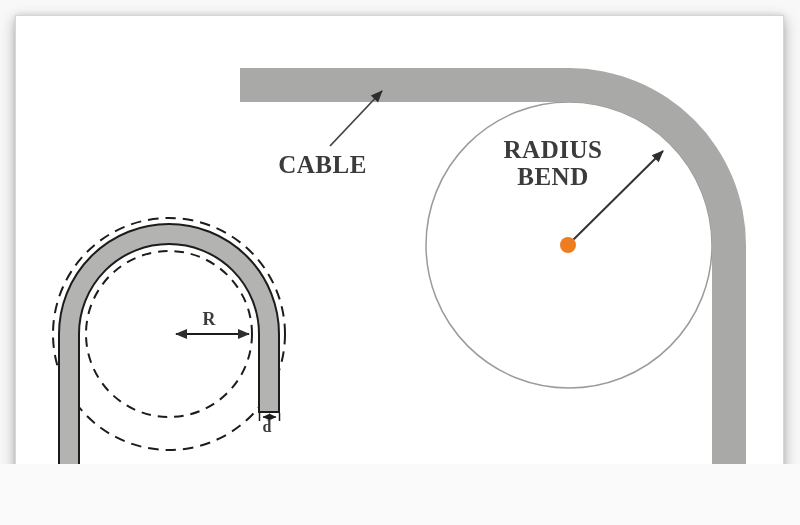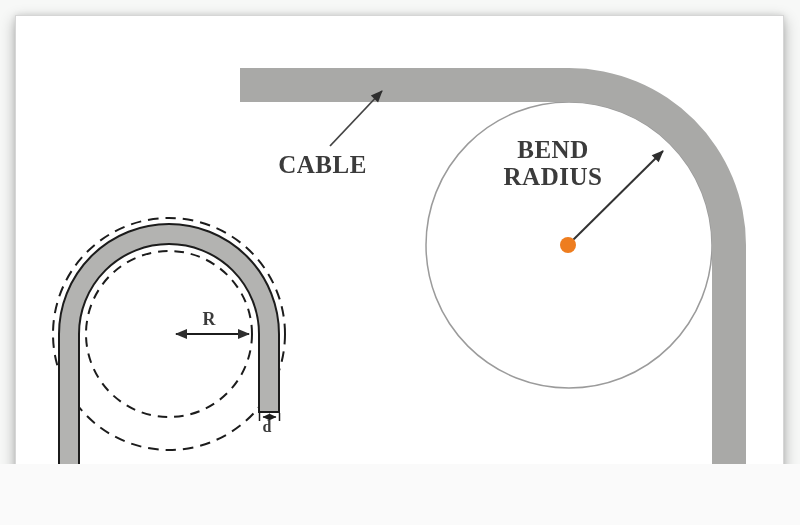--- a/index.html
+++ b/index.html
@@ -58,20 +58,20 @@
     <line x1="176" y1="334" x2="249" y2="334" stroke="#1c1c1c" stroke-width="2" marker-start="url(#ah)" marker-end="url(#ah)"></line>
 
     <line x1="259.5" y1="413" x2="259.5" y2="421" stroke="#1c1c1c" stroke-width="1.5"></line>
     <line x1="279.5" y1="413" x2="279.5" y2="421" stroke="#1c1c1c" stroke-width="1.5"></line>
     <line x1="263" y1="417" x2="276" y2="417" stroke="#1c1c1c" stroke-width="1.3" marker-start="url(#ahs)" marker-end="url(#ahs)"></line>
   </svg>
 
   <div class="lbl lbl-cable">CABLE</div>
 
   <div class="lbl lbl-bend">
+    <div>RADIUS</div>
     <div>BEND</div>
-    <div>RADIUS</div>
   </div>
 
   <div class="lbl lbl-r">R</div>
 
   <div class="lbl lbl-d">d</div>
 </div>
 
 </body></html>

